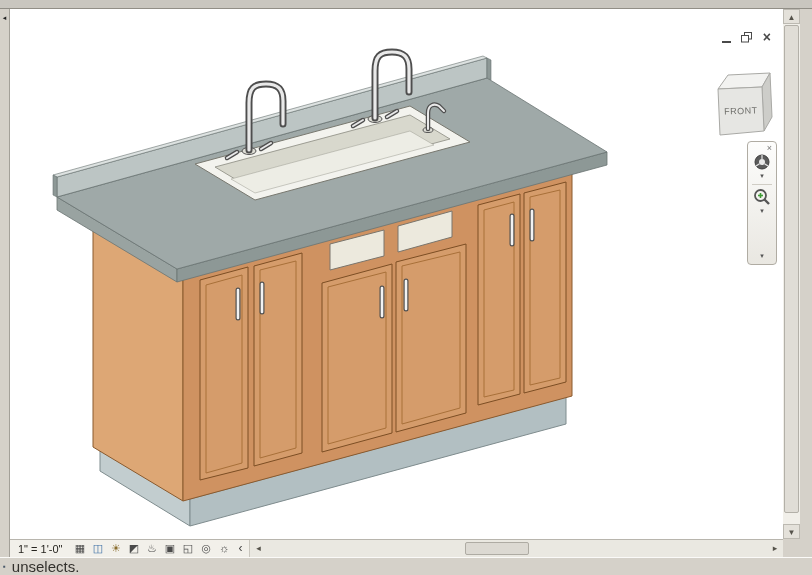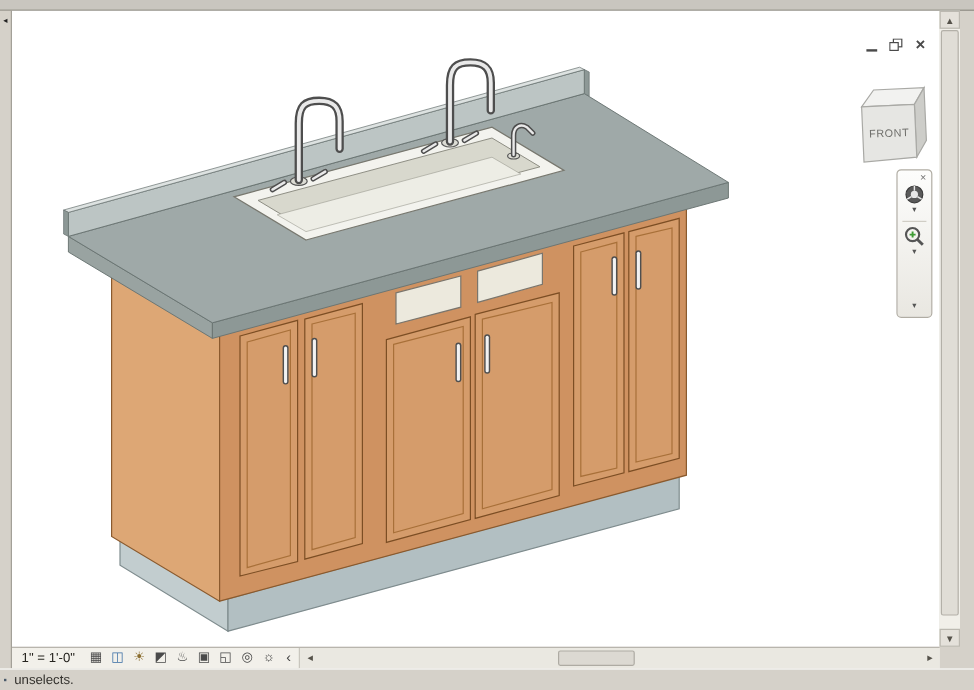--- a/index.html
+++ b/index.html
@@ -85,21 +85,21 @@
     text-align:center;color:#55524a;background:#e4e1da;border:1px solid #bcb9b1;}
   .v-arrow.up{top:0;}
   .v-arrow.down{bottom:0;}
   .v-thumb{position:absolute;top:16px;left:1px;width:15px;height:488px;background:#e0ddd6;
     border:1px solid #b3b0a8;border-radius:2px;}
 
   
   .status-bar{position:absolute;left:0;top:557px;width:812px;height:18px;background:#d5d1c9;
     border-top:1px solid #fbfaf8;display:flex;align-items:center;}
   .status-grip{margin-left:3px;font-size:8px;color:#4a5a6a;line-height:10px;}
-  .status-text{margin-left:6px;font-size:11px;color:#33312d;}
+  .status-text{margin-left:6px;font-size:15px;color:#33312d;}
 </style>
 </head>
 <body>
 
 <div class="top-strip"></div>
 
 <div class="left-strip">
   <span class="panel-arrow">◂</span>
 </div>
 

